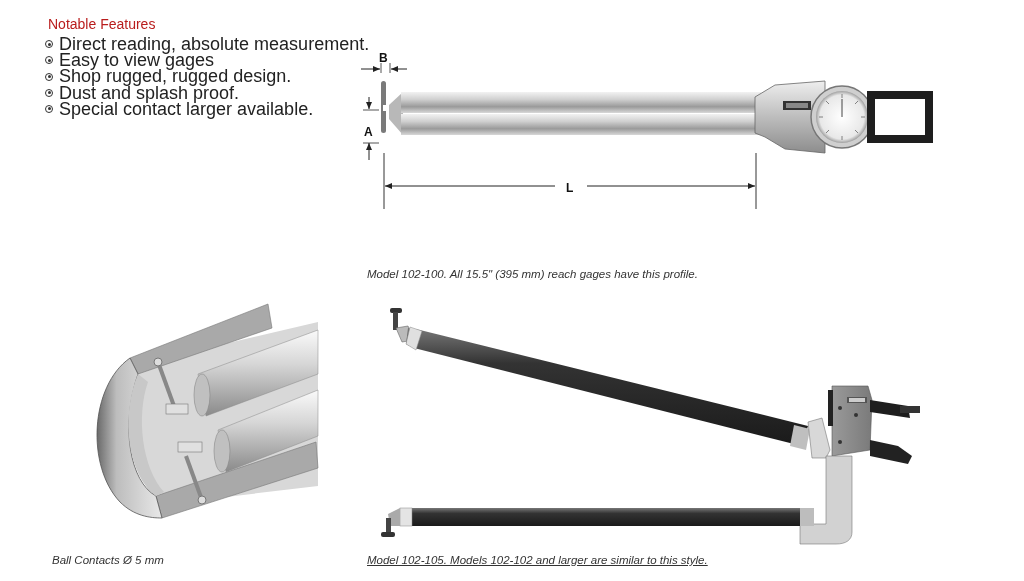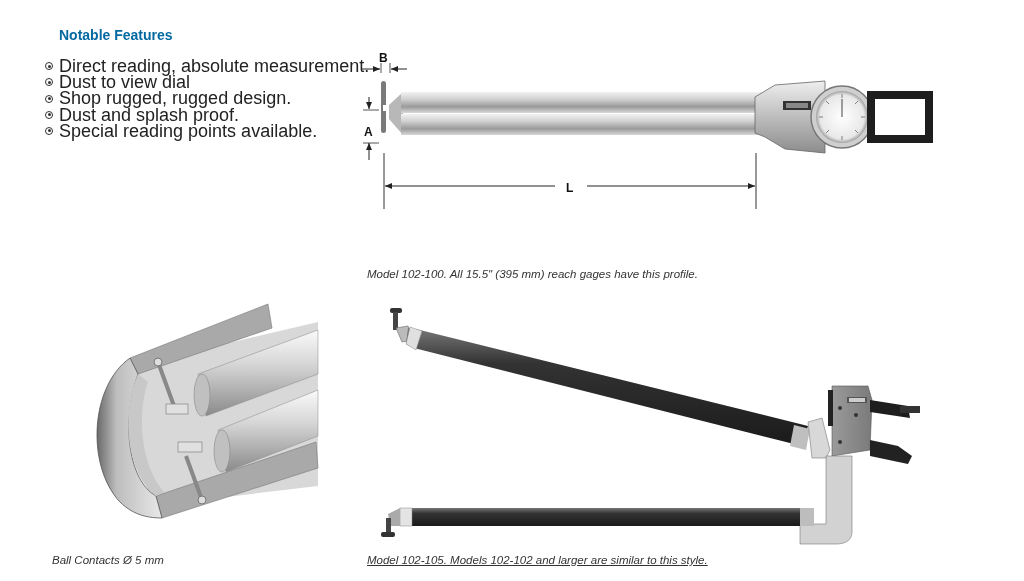--- a/index.html
+++ b/index.html
@@ -1,51 +1,51 @@
 <!DOCTYPE html>
 <html><head>
 <meta charset="utf-8">
 <style>
   html,body{margin:0;padding:0;background:#ffffff;}
   body{width:1024px;height:581px;position:relative;overflow:hidden;font-family:"Liberation Sans",sans-serif;color:#1a1a1a;}
   .features{position:absolute;left:44px;top:12px;}
-  .features h3{margin:15px;font-size:14px;font-weight:bold;line-height:16px;color:#0369a1;}
+  .features h3{margin:4px;font-size:14px;font-weight:normal;line-height:16px;color:#b91c1c;}
   .features ul{list-style:none;margin:0;padding:0;}
   .features li{font-size:18px;line-height:16.2px;color:#222;display:flex;align-items:center;}
   .bullet{display:inline-block;width:8px;height:8px;border:1.2px solid #333;border-radius:50%;position:relative;margin-right:6px;margin-left:1px;box-sizing:border-box;}
   .bullet::after{content:"";position:absolute;left:1.5px;top:1.5px;width:3px;height:3px;border-radius:50%;background:#333;}
   .caption{position:absolute;font-size:11.5px;font-style:italic;color:#333;white-space:nowrap;}
   svg{position:absolute;overflow:visible;}
   .dimlabel{font-family:"Liberation Sans",sans-serif;font-weight:bold;font-size:12px;fill:#111;}
 </style>
 </head>
 <body>
 
 <div class="features">
   <h3>Notable Features</h3>
   <ul>
     <li>
         <span class="bullet"></span>
         <span>Direct reading, absolute measurement.</span>
       </li>
     <li>
         <span class="bullet"></span>
-        <span>Dust to view dial</span>
+        <span>Easy to view gages</span>
       </li>
     <li>
         <span class="bullet"></span>
         <span>Shop rugged, rugged design.</span>
       </li>
     <li>
         <span class="bullet"></span>
         <span>Dust and splash proof.</span>
       </li>
     <li>
         <span class="bullet"></span>
-        <span>Special reading points available.</span>
+        <span>Special contact larger available.</span>
       </li>
   </ul>
 </div>
 
 <svg style="left:355px;top:45px;" width="600" height="170" viewBox="0 0 600 170">
   <defs>
     <linearGradient id="rodGrad" x1="0" y1="0" x2="0" y2="1">
       <stop offset="0" stop-color="#f2f2f2"></stop>
       <stop offset="0.35" stop-color="#d0d0d0"></stop>
       <stop offset="0.7" stop-color="#9a9a9a"></stop>

